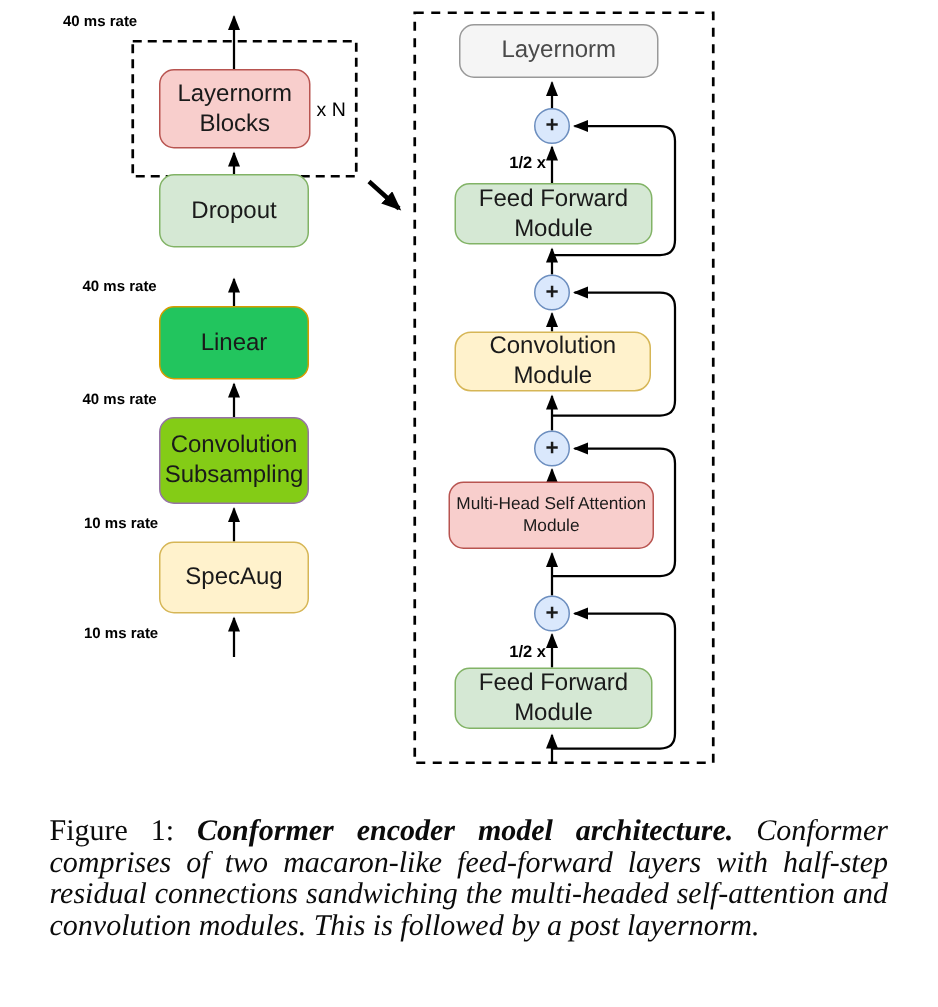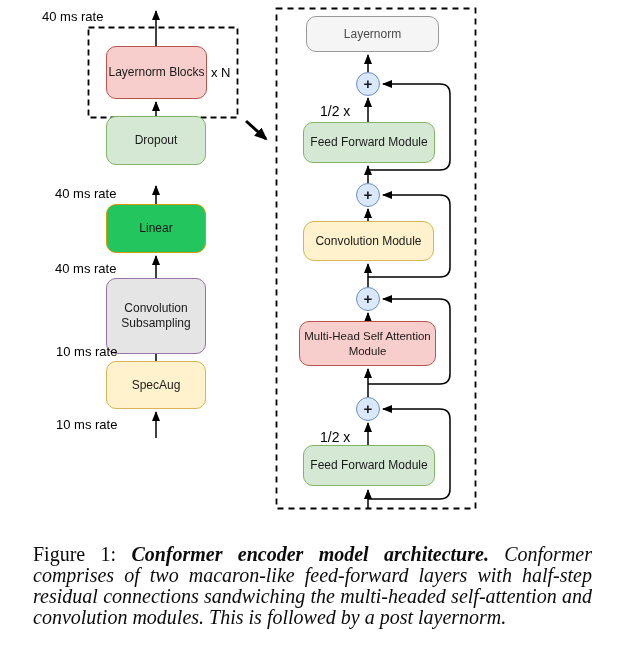--- a/index.html
+++ b/index.html
@@ -4,32 +4,32 @@
 <style>
   html,body{margin:0;padding:0;background:#fff;}
   #stage{
     position:relative;width:625px;height:671px;background:#ffffff;overflow:hidden;
     font-family:"Liberation Sans",sans-serif;
   }
   #connector-layer{position:absolute;left:0;top:0;}
   .blk{
     position:absolute;box-sizing:border-box;border:1.5px solid #999;border-radius:10px;
     display:flex;align-items:center;justify-content:center;text-align:center;
-    font-size:12px;color:#1a1a1a;line-height:1.25;white-space:pre-line;
+    font-size:16px;color:#1a1a1a;line-height:1.25;white-space:pre-line;
   }
   .rate{
-    position:absolute;font-size:13px;font-weight:400;color:#000;white-space:nowrap;
+    position:absolute;font-size:10px;font-weight:700;color:#000;white-space:nowrap;
   }
   .plus{
     position:absolute;width:24px;height:24px;box-sizing:border-box;border-radius:50%;
     border:1.5px solid #6c8ebf;background:#dae8fc;display:flex;align-items:center;
     justify-content:center;font-size:15px;font-weight:600;color:#1a1a1a;padding-bottom:1px;
   }
   .half{
-    position:absolute;width:44px;font-size:14px;font-weight:400;color:#000;
+    position:absolute;width:44px;text-align:right;font-size:11px;font-weight:700;color:#000;
   }
   .repeat{
     position:absolute;font-size:13px;color:#000;
   }
   #caption{
     position:absolute;left:33px;top:544px;width:559px;
     font-family:"Liberation Serif",serif;font-size:20px;line-height:21px;color:#0b0b0b;
     text-align:justify;
   }
   #caption .roman{font-style:normal;}
@@ -89,21 +89,21 @@
   <div class="repeat" style="left:211px;top:65px">x N</div>
 
   <div class="blk" style="left: 106px; top: 116px; width: 100px; height: 49px; background-color: rgb(213, 232, 212); border-color: rgb(130, 179, 102);">Dropout</div>
 
   <div class="rate" style="left:55px;top:186px">40 ms rate</div>
 
   <div class="blk" style="left: 106px; top: 204px; width: 100px; height: 49px; background-color: #22c55e; border-color: rgb(215, 155, 0);">Linear</div>
 
   <div class="rate" style="left:55px;top:261px">40 ms rate</div>
 
-  <div class="blk" style="left: 106px; top: 278px; width: 100px; height: 76px; background-color: #e5e5e5; border-color: rgb(150, 115, 166);">Convolution
+  <div class="blk" style="left: 106px; top: 278px; width: 100px; height: 58px; background-color: #84cc16; border-color: rgb(150, 115, 166);">Convolution
 Subsampling</div>
 
   <div class="rate" style="left:56px;top:344px">10 ms rate</div>
 
   <div class="blk" style="left: 106px; top: 361px; width: 100px; height: 48px; background-color: rgb(255, 242, 204); border-color: rgb(214, 182, 86);">SpecAug</div>
 
   <div class="rate" style="left:56px;top:417px">10 ms rate</div>
 
   <div class="blk layernorm-text" style="left: 306px; top: 16px; width: 133px; height: 36px; background-color: rgb(245, 245, 245); border-color: rgb(153, 153, 153);">Layernorm</div>
 

